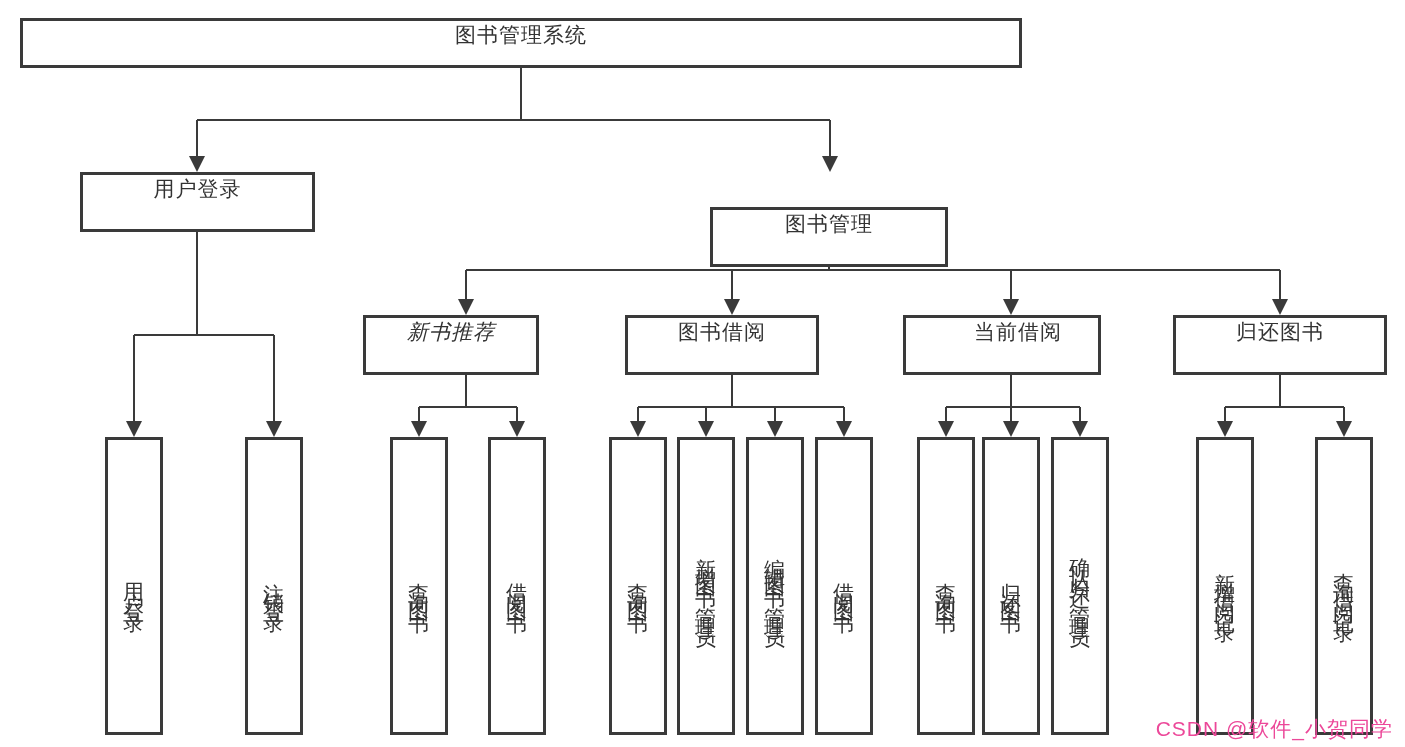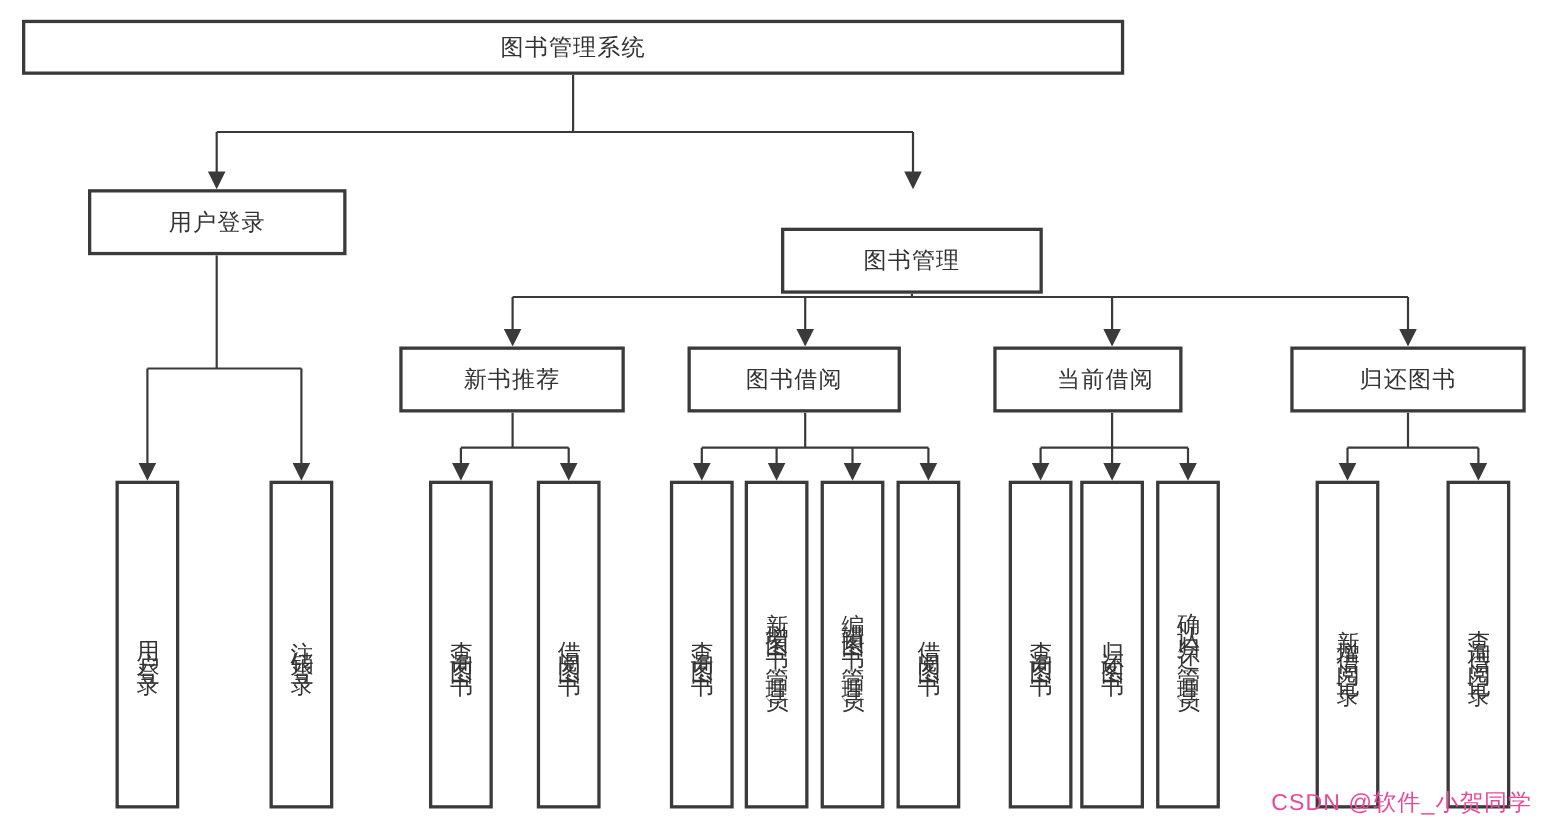--- a/index.html
+++ b/index.html
@@ -15,21 +15,20 @@
   .connectors {
     position: absolute;
     left: 0; top: 0;
     width: 1405px; height: 747px;
   }
   .node {
     position: absolute;
     background: #ffffff;
     border: 3px solid #3a3a3a;
     display: flex;
-    align-items: center;
     justify-content: center;
     color: #333333;
     font-size: 21px;
     letter-spacing: 1px;
   }
   .leaf {
     position: absolute;
     background: #ffffff;
     border: 3px solid #3a3a3a;
     display: flex;
@@ -104,27 +103,27 @@
     <span>图书管理系统</span>
   </div>
 
   <div class="node" style="left:80px; top:172px; width:235px; height:60px;">
     <span>用户登录</span>
   </div>
   <div class="node" style="left:710px; top:172px; width:238px; height:60px;margin-top:35px;">
     <span>图书管理</span>
   </div>
 
-  <div class="node" style="left:363px; top:315px; width:205px; height:60px;">
+  <div class="node" style="left:363px; top:315px; width:176px; height:60px;font-style:italic;">
     <span>新书推荐</span>
   </div>
   <div class="node" style="left:625px; top:315px; width:194px; height:60px;">
     <span>图书借阅</span>
   </div>
-  <div class="node" style="left:903px; top:315px; width:172px; height:60px;padding-left:32px;">
+  <div class="node" style="left:903px; top:315px; width:198px; height:60px;padding-left:32px;">
     <span>当前借阅</span>
   </div>
   <div class="node" style="left:1173px; top:315px; width:214px; height:60px;">
     <span>归还图书</span>
   </div>
 
   <div class="leaf" style="left:105px; width:58px;">
     <span class="vtext">用户登录</span>
   </div>
   <div class="leaf" style="left:245px; width:58px;">

